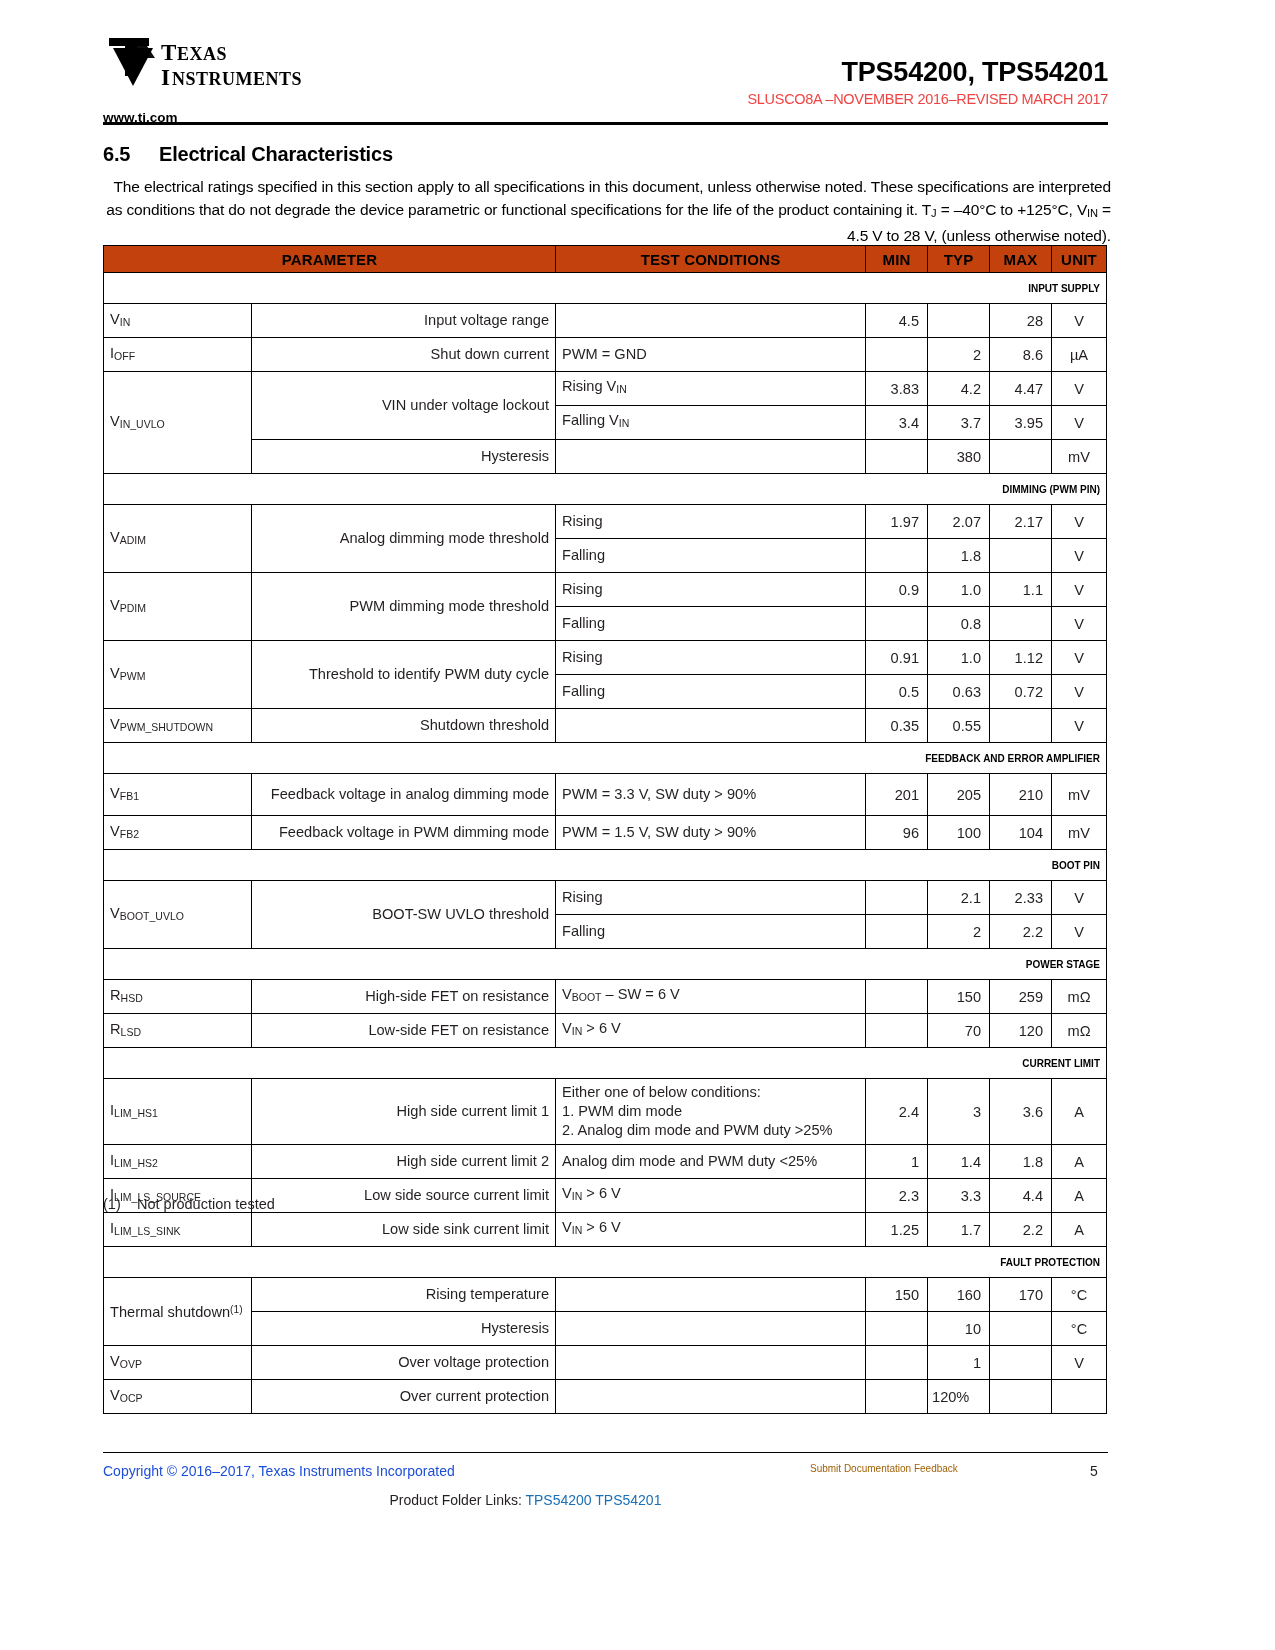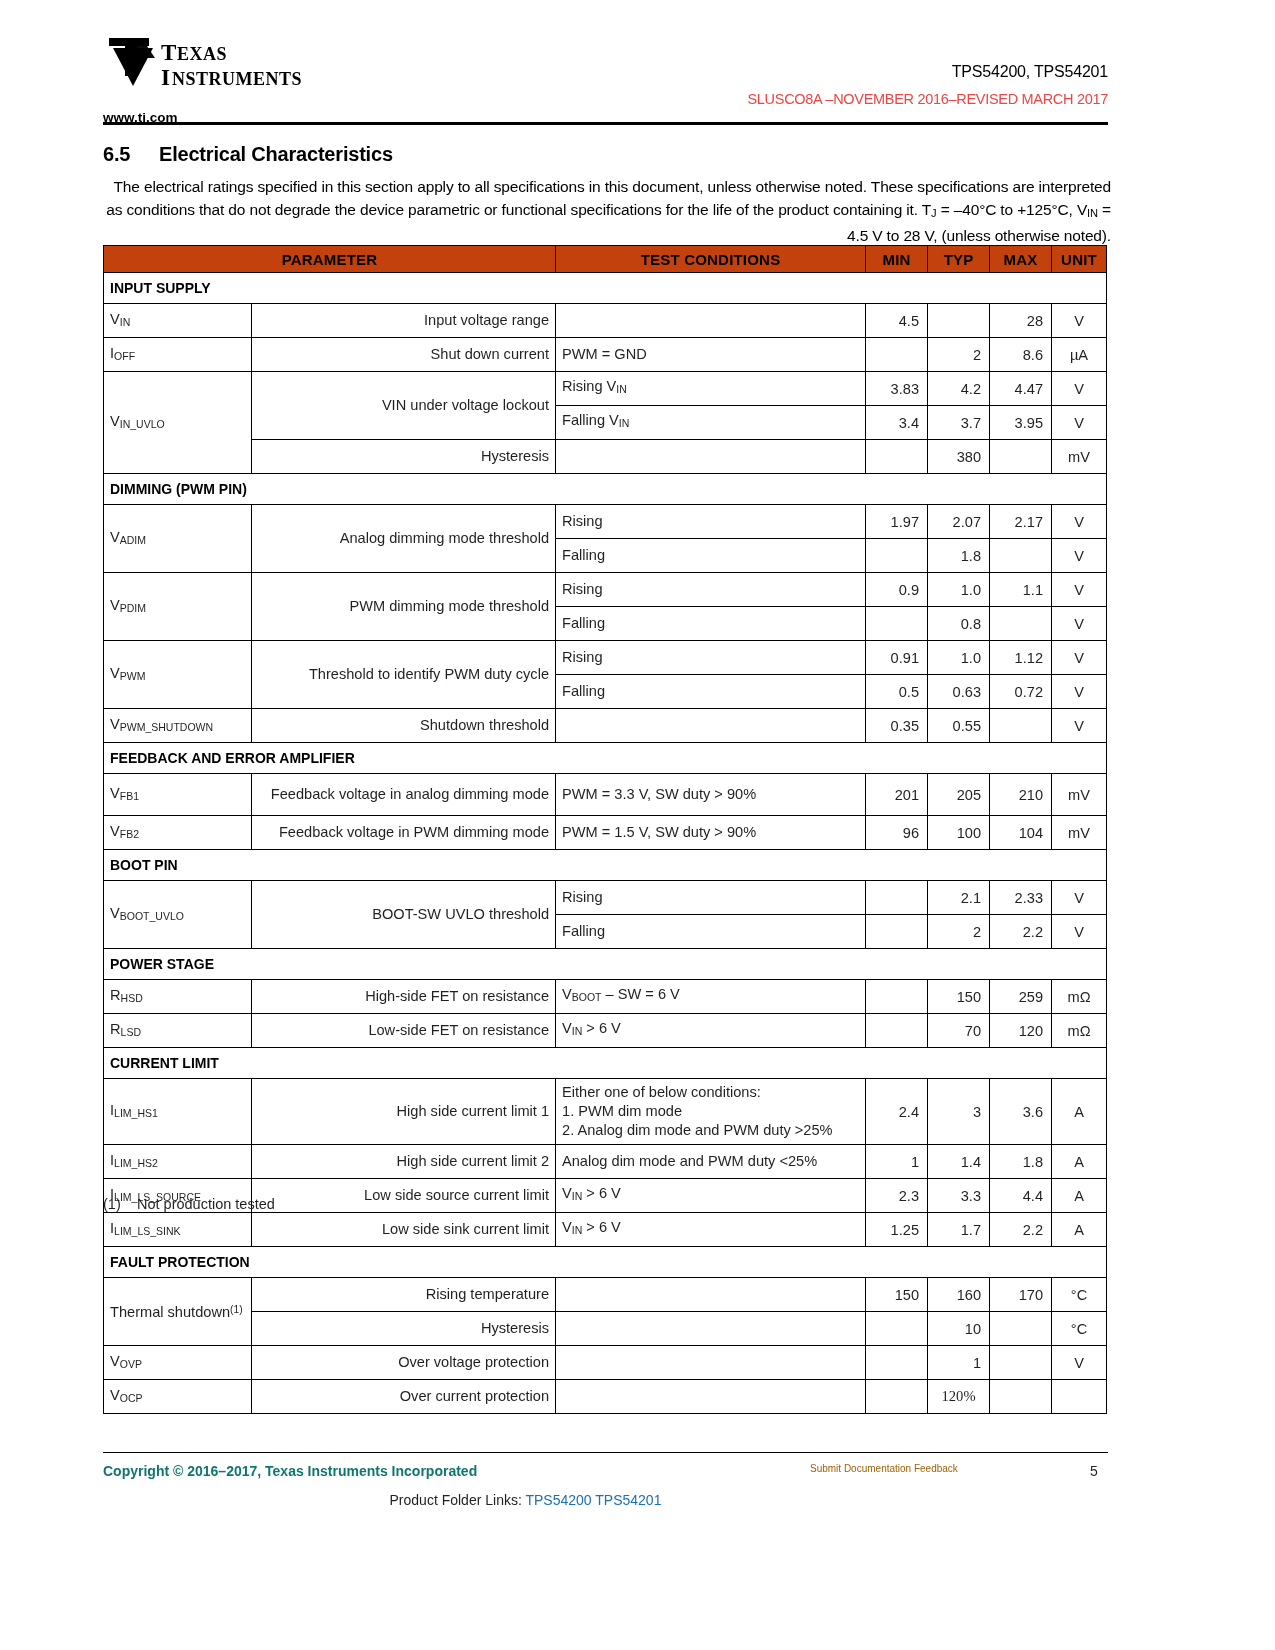--- a/index.html
+++ b/index.html
@@ -38,22 +38,22 @@
     height: 56px;
   }
   .ti-logo svg { display: block; }
   .header-right {
     position: absolute;
     right: 0px;
     top: 26px;
     text-align: right;
   }
   .device-title {
-    font-size: 16px;
-    font-weight: normal;
+    font-size: 27px;
+    font-weight: bold;
     letter-spacing: -0.2px;
     line-height: 24px;
     white-space: nowrap;
   }
   .doc-id {
     font-size: 14.5px;
     font-weight: normal;
     letter-spacing: -0.3px;
     line-height: 20px;
     margin-top: 5px;
@@ -157,24 +157,24 @@
     text-align: right;
     white-space: nowrap;
   }
   td.unit {
     padding: 4px 0px;
     text-align: center;
     white-space: nowrap;
   }
   td.group {
     font-weight: bold;
-    font-size: 14px;
+    font-size: 10px;
     color: #000;
     padding: 4px 6px;
-    text-align: left;
+    text-align: right;
     height: 22px;
     letter-spacing: 0px;
   }
   tr.row-h td { height: 25px; }
   tr.row-tall td { height: 33px; }
 
   .multiline { line-height: 19.5px; }
 
   
   .footnote {
@@ -193,22 +193,21 @@
     top: 1452px;
     width: 1005px;
     height: 1px;
     background: #000;
   }
   .copyright {
     position: absolute;
     left: 103px;
     top: 1463px;
     font-size: 14px;
-    color: #0f766e;
-    font-weight: bold;
+    color: #1d4ed8;
   }
   .feedback {
     position: absolute;
     left: 810px;
     top: 1463px;
     font-size: 10px;
     color: #a16207;
     text-decoration: none;
   }
   .page-num {
@@ -539,21 +538,21 @@
         <td class="num"></td>
         <td class="num">1</td>
         <td class="num"></td>
         <td class="unit">V</td>
       </tr>
       <tr class="row-h">
         <td class="sym"><span>V</span><sub>OCP</sub></td>
         <td class="param">Over current protection</td>
         <td class="cond"></td>
         <td class="num"></td>
-        <td class="num" style="text-align:center;padding-right:4px;font-family:Liberation Serif, serif;">120%</td>
+        <td class="num" style="text-align:left;padding-right:4px;">120%</td>
         <td class="num"></td>
         <td class="unit"></td>
       </tr>
 
     </tbody>
   </table>
 
   <div class="footnote">
     <span class="fn-num">(1)</span><span>Not production tested</span>
   </div>

